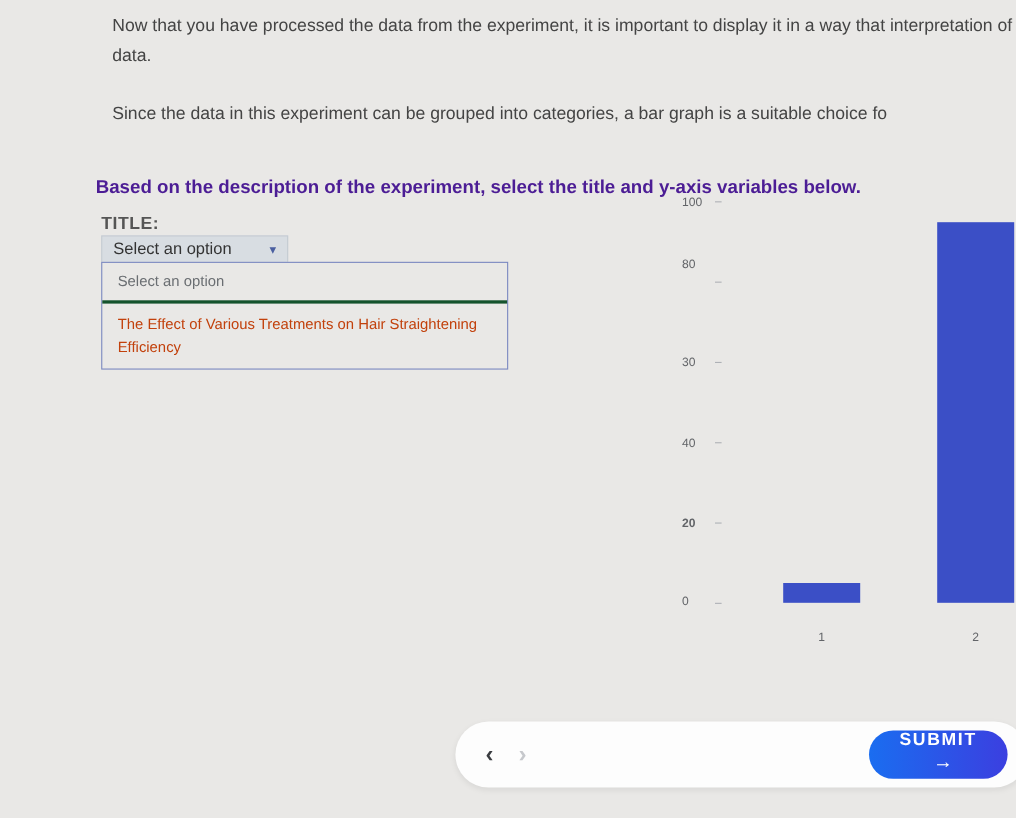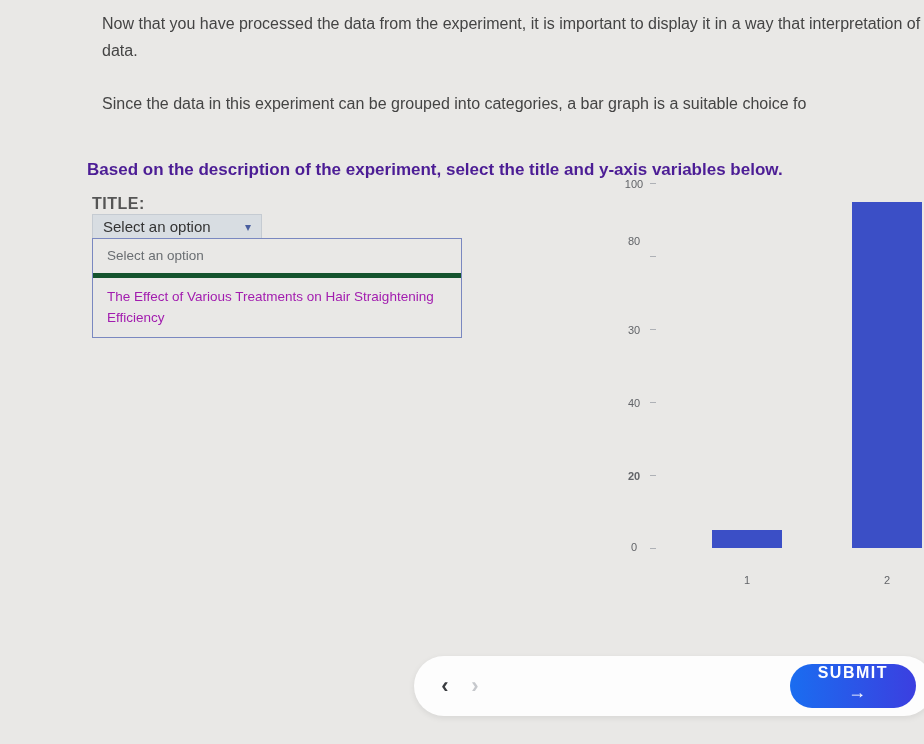--- a/index.html
+++ b/index.html
@@ -75,22 +75,22 @@
     left: 60px;
     top: 238px;
     width: 370px;
     border: 1px solid #7a88c0;
     background: #e9e8e6;
     box-sizing: border-box;
   }
   .dropdown-listbox .opt {
     padding: 8px 14px;
     font-size: 13.5px;
-    color: #a21caf;
-    border-top: 5px solid #14532d;
+    color: #c2410c;
+    border-top: 3px solid #14532d;
     line-height: 1.6;
     cursor: pointer;
   }
   .dropdown-listbox .opt:first-child {
     border-top: none;
     color: #6a6e72;
     padding-top: 6px;
     padding-bottom: 6px;
   }
   
@@ -113,21 +113,21 @@
     bottom: 0;
     width: 70px;
     background: #3b4fc6;
   }
   .bar1 { left: 60px; height: 18px; }  
   .bar2 { left: 200px; height: 346px; } 
   .ytick {
     position: absolute;
     left: 8px;
     width: 28px;
-    text-align: center;
+    text-align: left;
     font-size: 11px;
     color: #626468;
   }
   .yt100 { top: 0px; }
   .yt80  { top: 57px; }
   .yt60  { top: 146px; }
   .yt40  { top: 219px; }
   .yt20  { top: 292px; font-weight: bold; }
   .yt0   { top: 363px; }
   .gtick {

